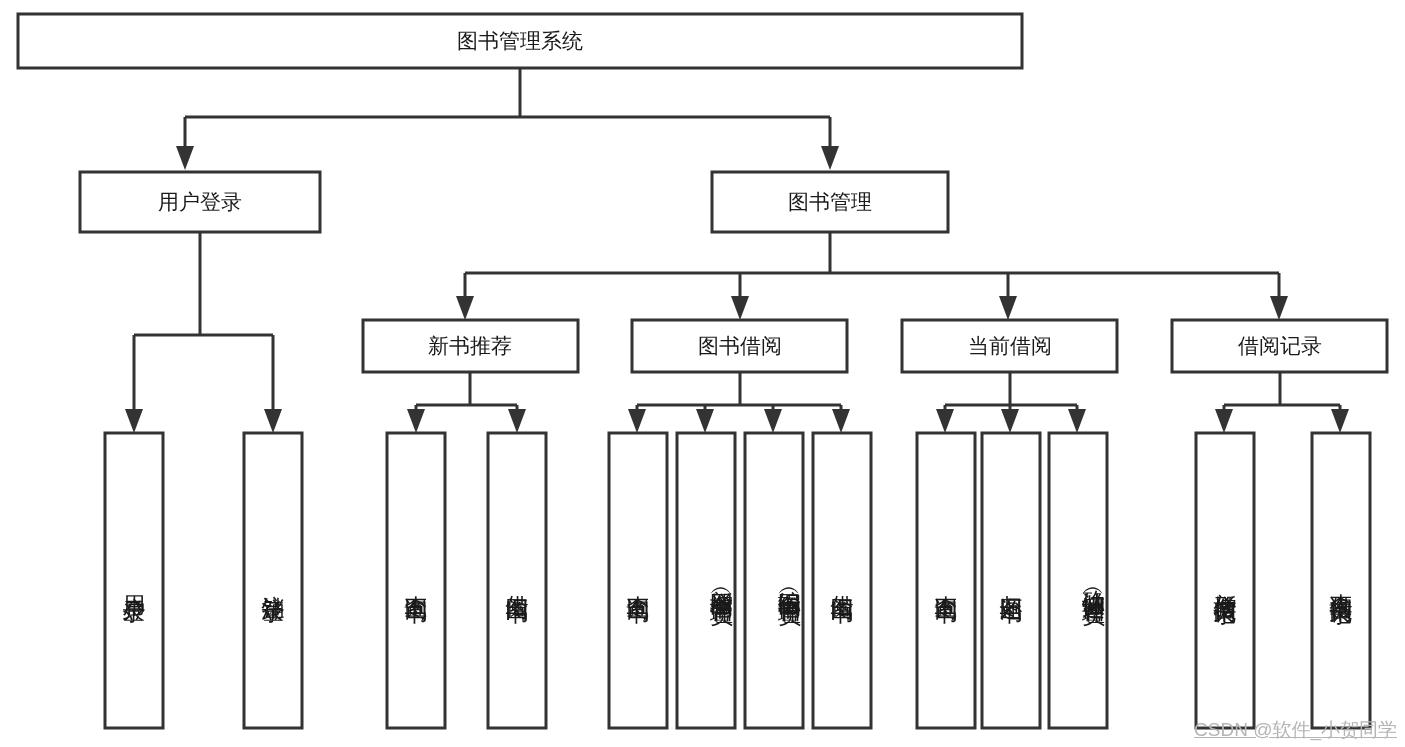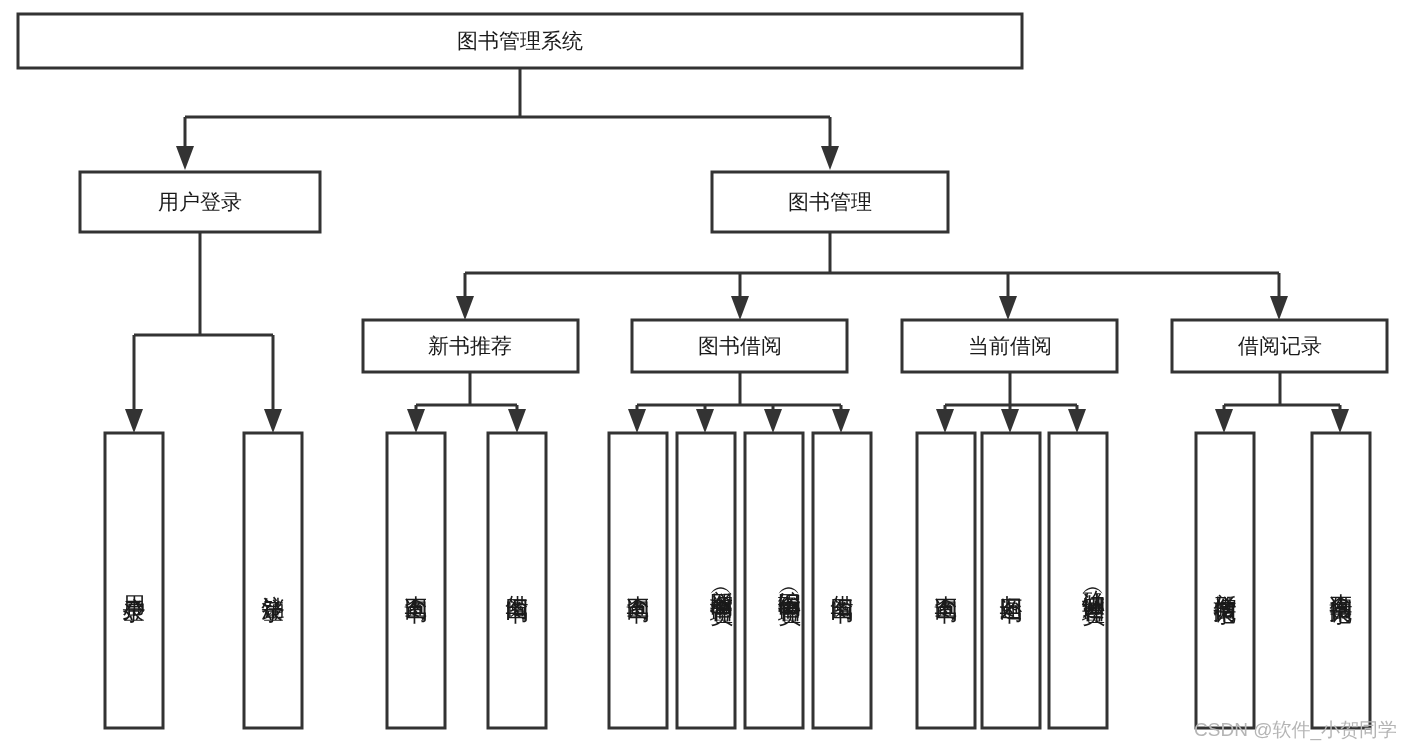--- a/index.html
+++ b/index.html
@@ -62,20 +62,21 @@
   }
   .watermark {
     position: absolute;
     right: 8px;
     bottom: 4px;
     font-family: "Liberation Sans", "DejaVu Sans", sans-serif;
     font-size: 19px;
     color: #b5b5b5;
     white-space: nowrap;
     user-select: none;
+    text-decoration: underline;
   }
 </style>
 </head>
 <body>
 
 <div id="stage">
 
   <svg id="diagram-svg" viewBox="0 0 1405 747">
 
     <g>

